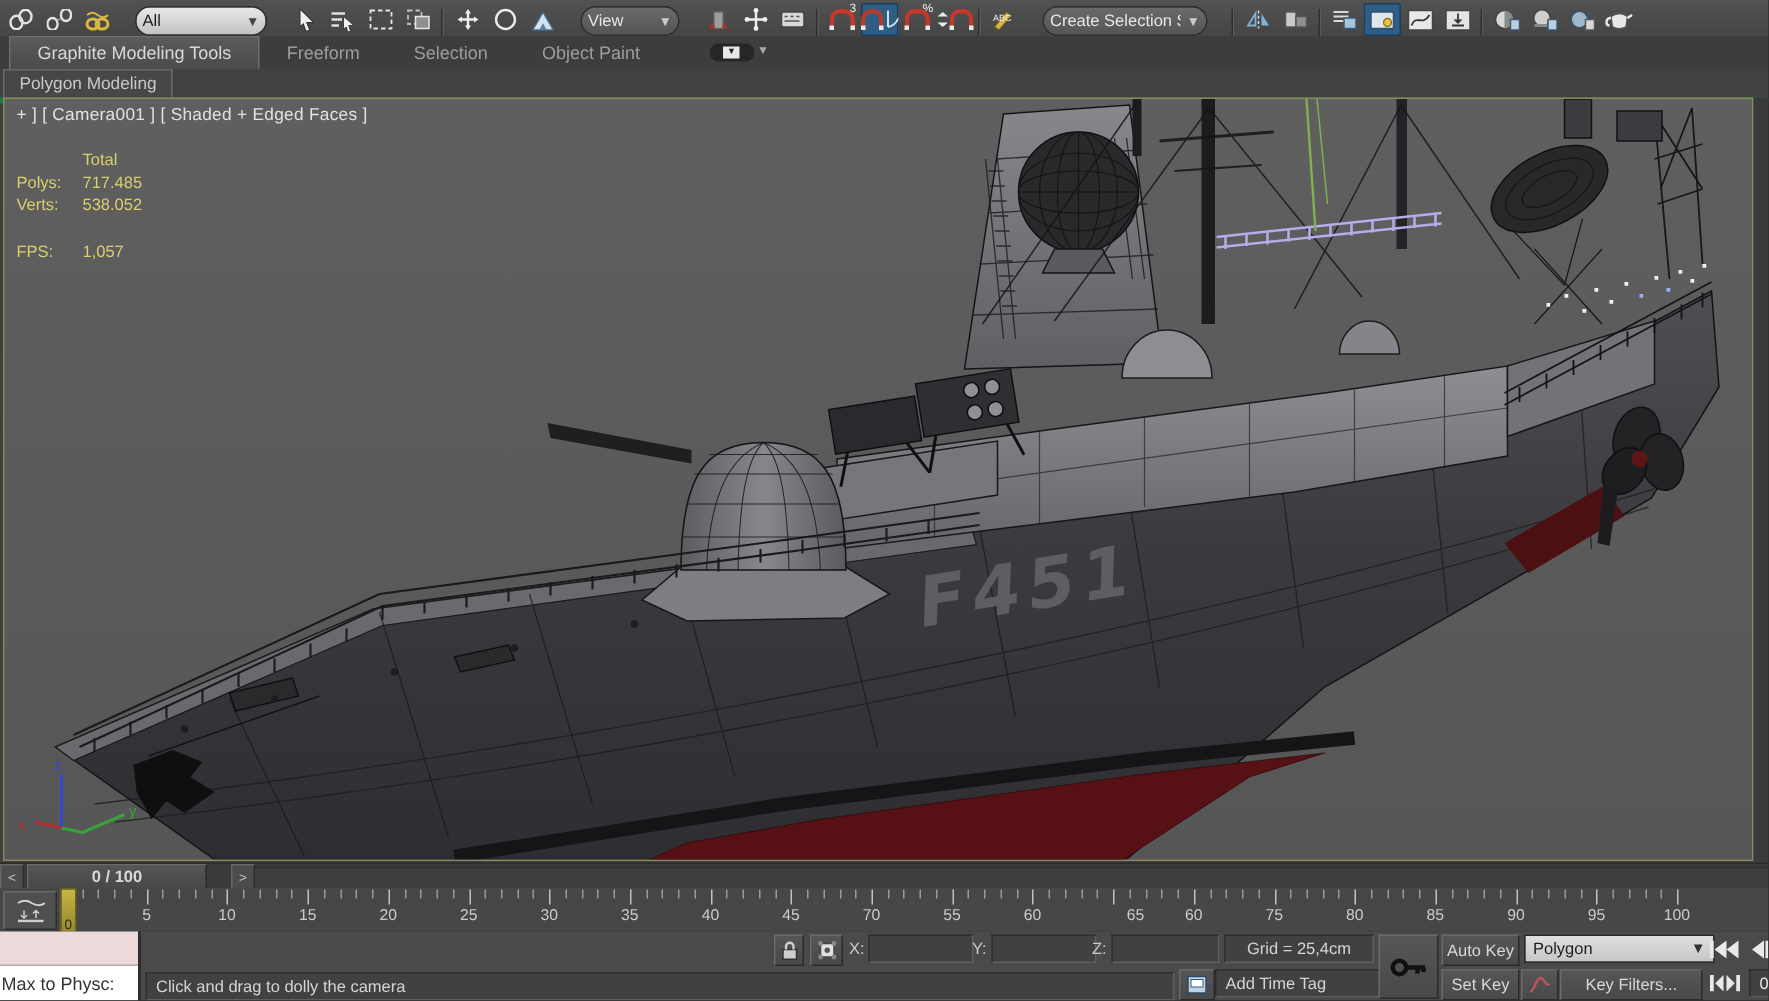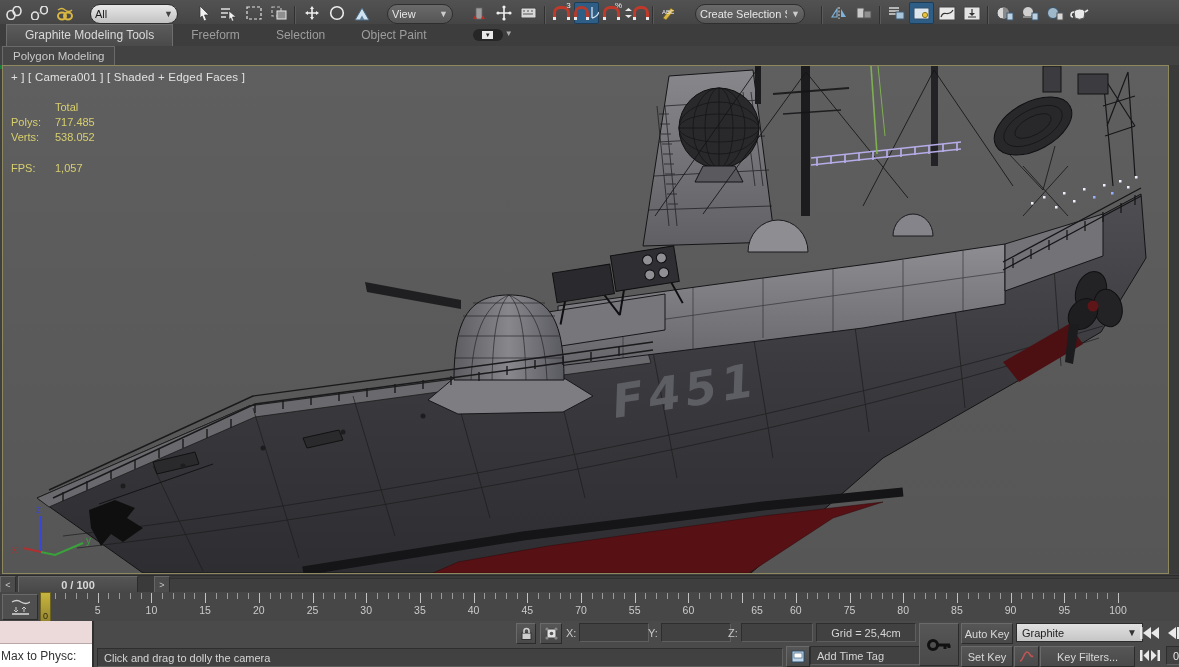--- a/index.html
+++ b/index.html
@@ -693,21 +693,21 @@
     <div class="field" style="left:741px;top:2px;width:58px"></div>
     <div class="field" style="left:816px;top:2px;width:86px;justify-content:center">Grid = 25,4cm</div>
     <div class="sbtn" style="left:919px;top:2px;width:38px;height:41px;z-index:4">
       <svg width="26" height="16">
           <circle cx="7" cy="8" r="4.5" fill="none" stroke="#111" stroke-width="3"></circle>
           <path d="M11,8 h13 M19,8 v4 M23,8 v3" stroke="#111" stroke-width="3"></path>
         </svg>
     </div>
     <div class="sbtn" style="left:961px;top:2px;width:50px;height:19px">Auto Key</div>
     <div class="seldrop" style="left:1016px;top:2px;width:115px;height:17px">
-      <span>Graphite</span>
+      <span>Polygon</span>
       <span class="chev">▼</span>
     </div>
     <div class="sbtn" style="left:1137px;top:2px;width:26px;height:19px;background:none;border:none">
       <svg width="20" height="12" class="playico">
           <rect x="0" y="0" width="2.5" height="12"></rect>
           <path d="M11,0 L3,6 L11,12 Z"></path>
           <path d="M19,0 L11,6 L19,12 Z"></path>
         </svg>
     </div>
     <div class="sbtn" style="left:1168px;top:2px;width:11px;height:19px;background:none;border:none;overflow:hidden">

